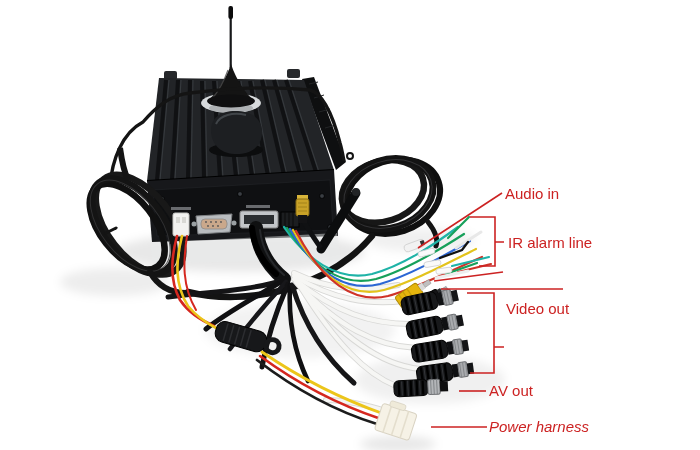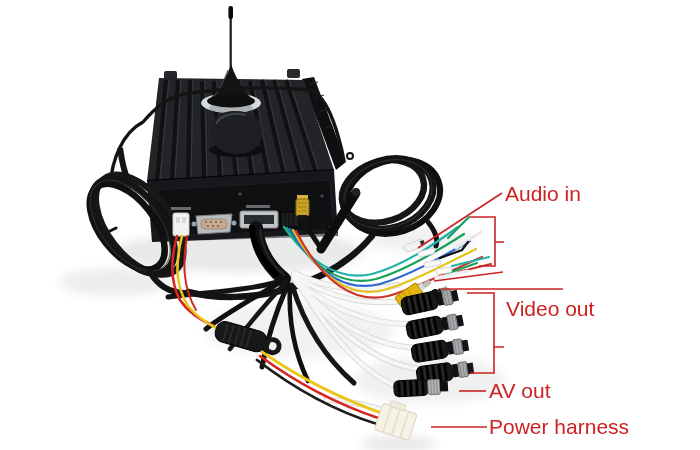--- a/index.html
+++ b/index.html
@@ -1,26 +1,26 @@
 <!DOCTYPE html>
 <html><head>
 <meta charset="utf-8">
 <style>
   html,body{margin:0;padding:0;background:#ffffff;}
   .stage{position:relative;width:700px;height:450px;background:#ffffff;overflow:hidden;
          font-family:"Liberation Sans",sans-serif;}
   .stage svg{position:absolute;left:0;top:0;}
-  .callout{position:absolute;color:#cc2222;font-size:21px;line-height:18px;white-space:pre-line;}
+  .callout{position:absolute;color:#cc2222;font-size:15px;line-height:18px;white-space:pre-line;}
   .lbl-audio{left:505px;top:185px;}
   .lbl-ir{left:508px;top:234px;}
   .lbl-video{left:506px;top:264px;margin-top:36px;}
   .lbl-dc{left:565px;top:281px;width:62px;}
   .lbl-camera{left:509px;top:334px;width:64px;}
   .lbl-av{left:489px;top:382px;}
-  .lbl-power{left:489px;top:418px;}
+  .lbl-power{left:489px;top:418px;font-style:italic;}
 </style>
 </head>
 <body>
 
 <div class="stage">
 
   <svg width="700" height="450" viewBox="0 0 700 450">
     <defs>
       <filter id="soft" x="-60%" y="-60%" width="220%" height="220%">
         <feGaussianBlur stdDeviation="5"></feGaussianBlur>
@@ -314,16 +314,17 @@
       <path d="M470,217 H495 V266 H479 M495,242 H504"></path>
       <path d="M503,272 L434,281"></path>
       <path d="M563,289 H441"></path>
       <path d="M467,293 H494 V373 H470 M494,347 H504"></path>
       <path d="M486,391 H459"></path>
       <path d="M487,427 H431"></path>
     </g>
   </svg>
 
   <div class="callout lbl-audio">Audio in</div>
+  <div class="callout lbl-ir">IR alarm line</div>
   <div class="callout lbl-video">Video out</div>
   <div class="callout lbl-av">AV out</div>
   <div class="callout lbl-power">Power harness</div>
 </div>
 
 </body></html>

